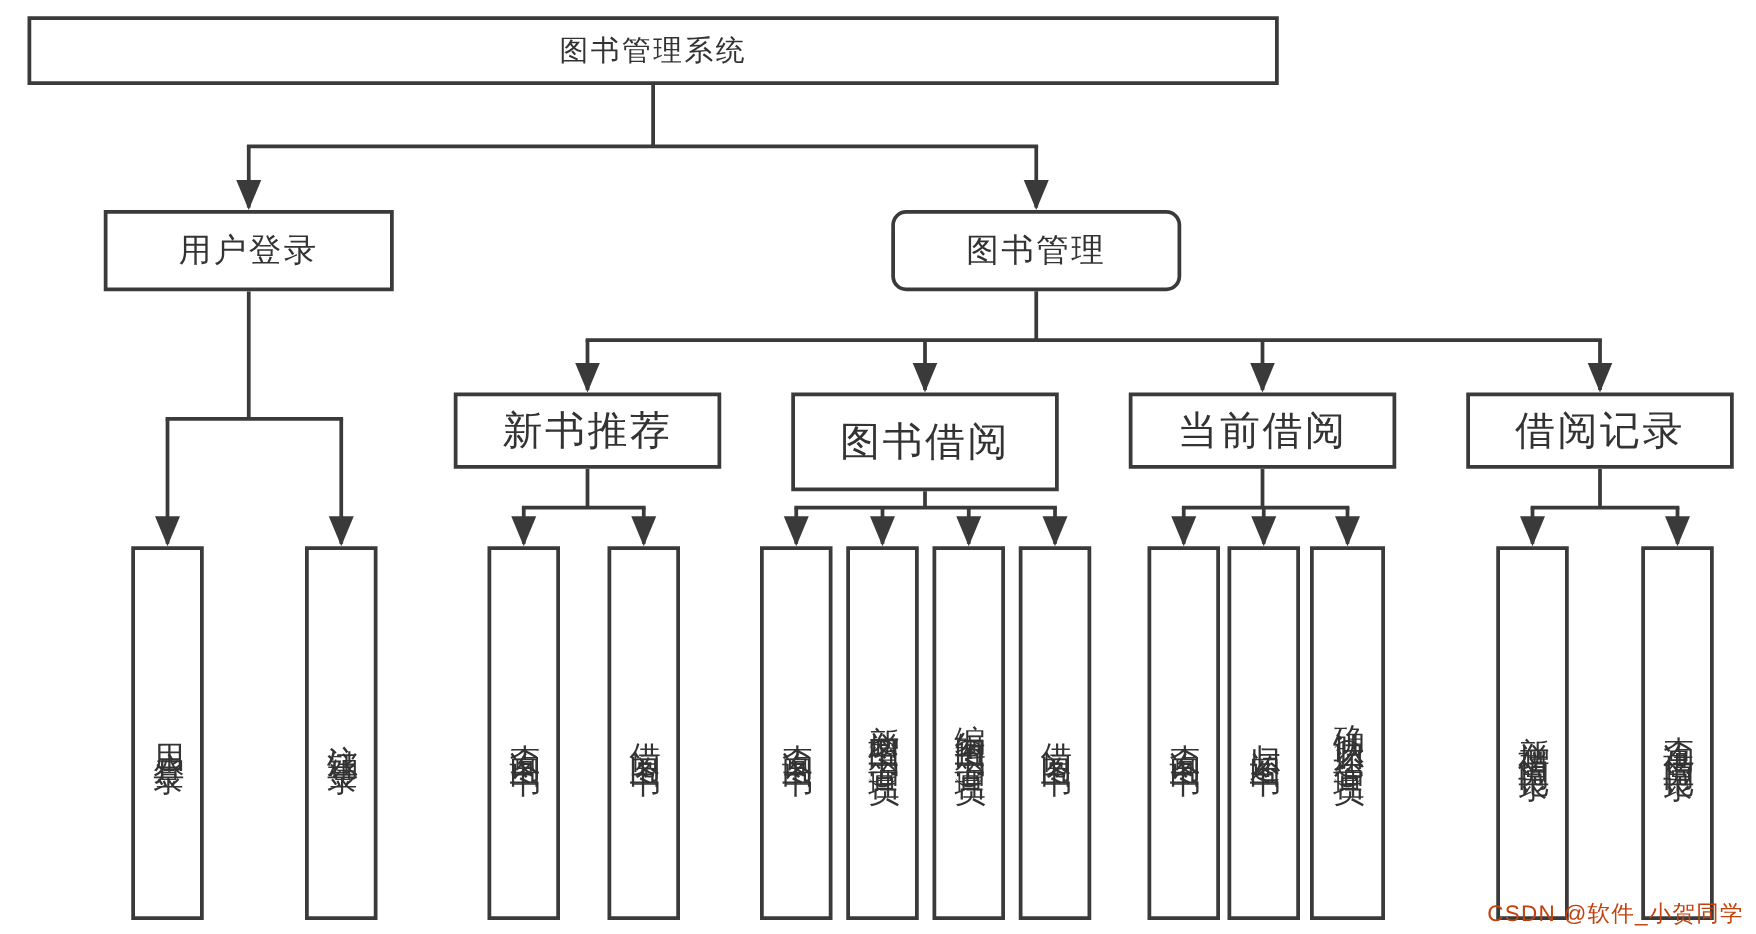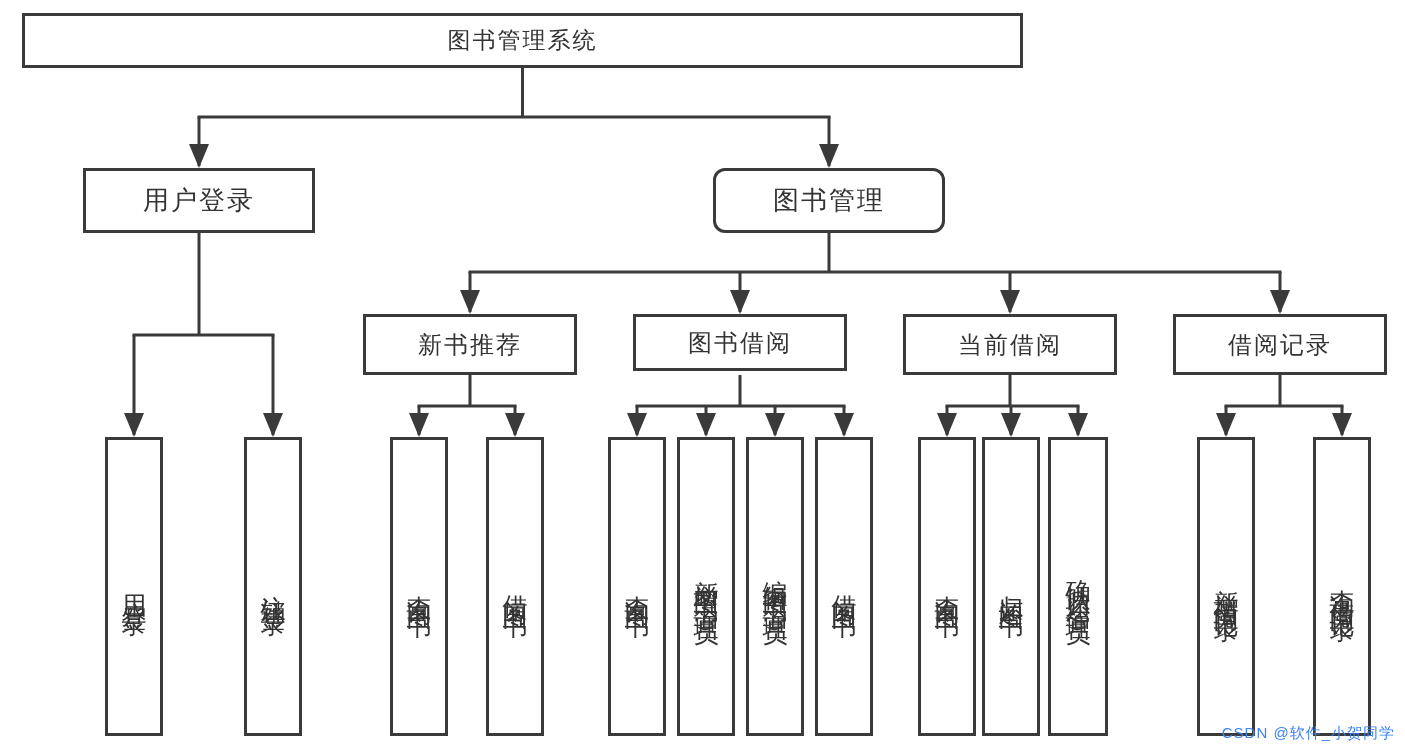--- a/index.html
+++ b/index.html
@@ -19,35 +19,35 @@
     background: #ffffff;
     display: flex;
     align-items: center;
     justify-content: center;
     color: #333333;
     z-index: 2;
   }
   .hlabel { letter-spacing: 2px; white-space: nowrap; }
   .root-box .hlabel { font-size: 23px; }
   .l2-box .hlabel { font-size: 26px; }
-  .l3-box .hlabel { font-size: 24px; }
+  .l3-box .hlabel { font-size: 32px; }
   .vlabel {
     writing-mode: vertical-rl;
     text-orientation: mixed;
     font-size: 25px;
     letter-spacing: 6px;
     line-height: 1;
     white-space: nowrap;
   }
   .watermark {
     position: absolute;
     right: 10px;
     bottom: 4px;
-    color: #3b82f6;
-    font-size: 15px;
+    color: #c2410c;
+    font-size: 18px;
     letter-spacing: 1px;
     z-index: 3;
     white-space: nowrap;
   }
 </style>
 </head>
 <body>
 
 <div id="canvas">
 
@@ -109,21 +109,21 @@
   <div class="box l2-box" style="left:83px; top:168px; width:232px; height:65px;">
     <span class="hlabel">用户登录</span>
   </div>
   <div class="box l2-box" style="left:713px; top:168px; width:232px; height:65px;border-radius:12px;">
     <span class="hlabel">图书管理</span>
   </div>
 
   <div class="box l3-box" style="left:363px; top:314px; width:214px; height:61px;">
     <span class="hlabel">新书推荐</span>
   </div>
-  <div class="box l3-box" style="left:633px; top:314px; width:214px; height:57px;text-align:right;">
+  <div class="box l3-box" style="left:633px; top:314px; width:214px; height:79px;text-align:right;">
     <span class="hlabel">图书借阅</span>
   </div>
   <div class="box l3-box" style="left:1173px; top:314px; width:214px; height:61px;">
     <span class="hlabel">借阅记录</span>
   </div>
   <div class="box l3-box" style="left:903px; top:314px; width:214px; height:61px;">
     <span class="hlabel">当前借阅</span>
   </div>
 
   <div class="box" style="left:105px; top:437px; width:58px; height:299px;">

